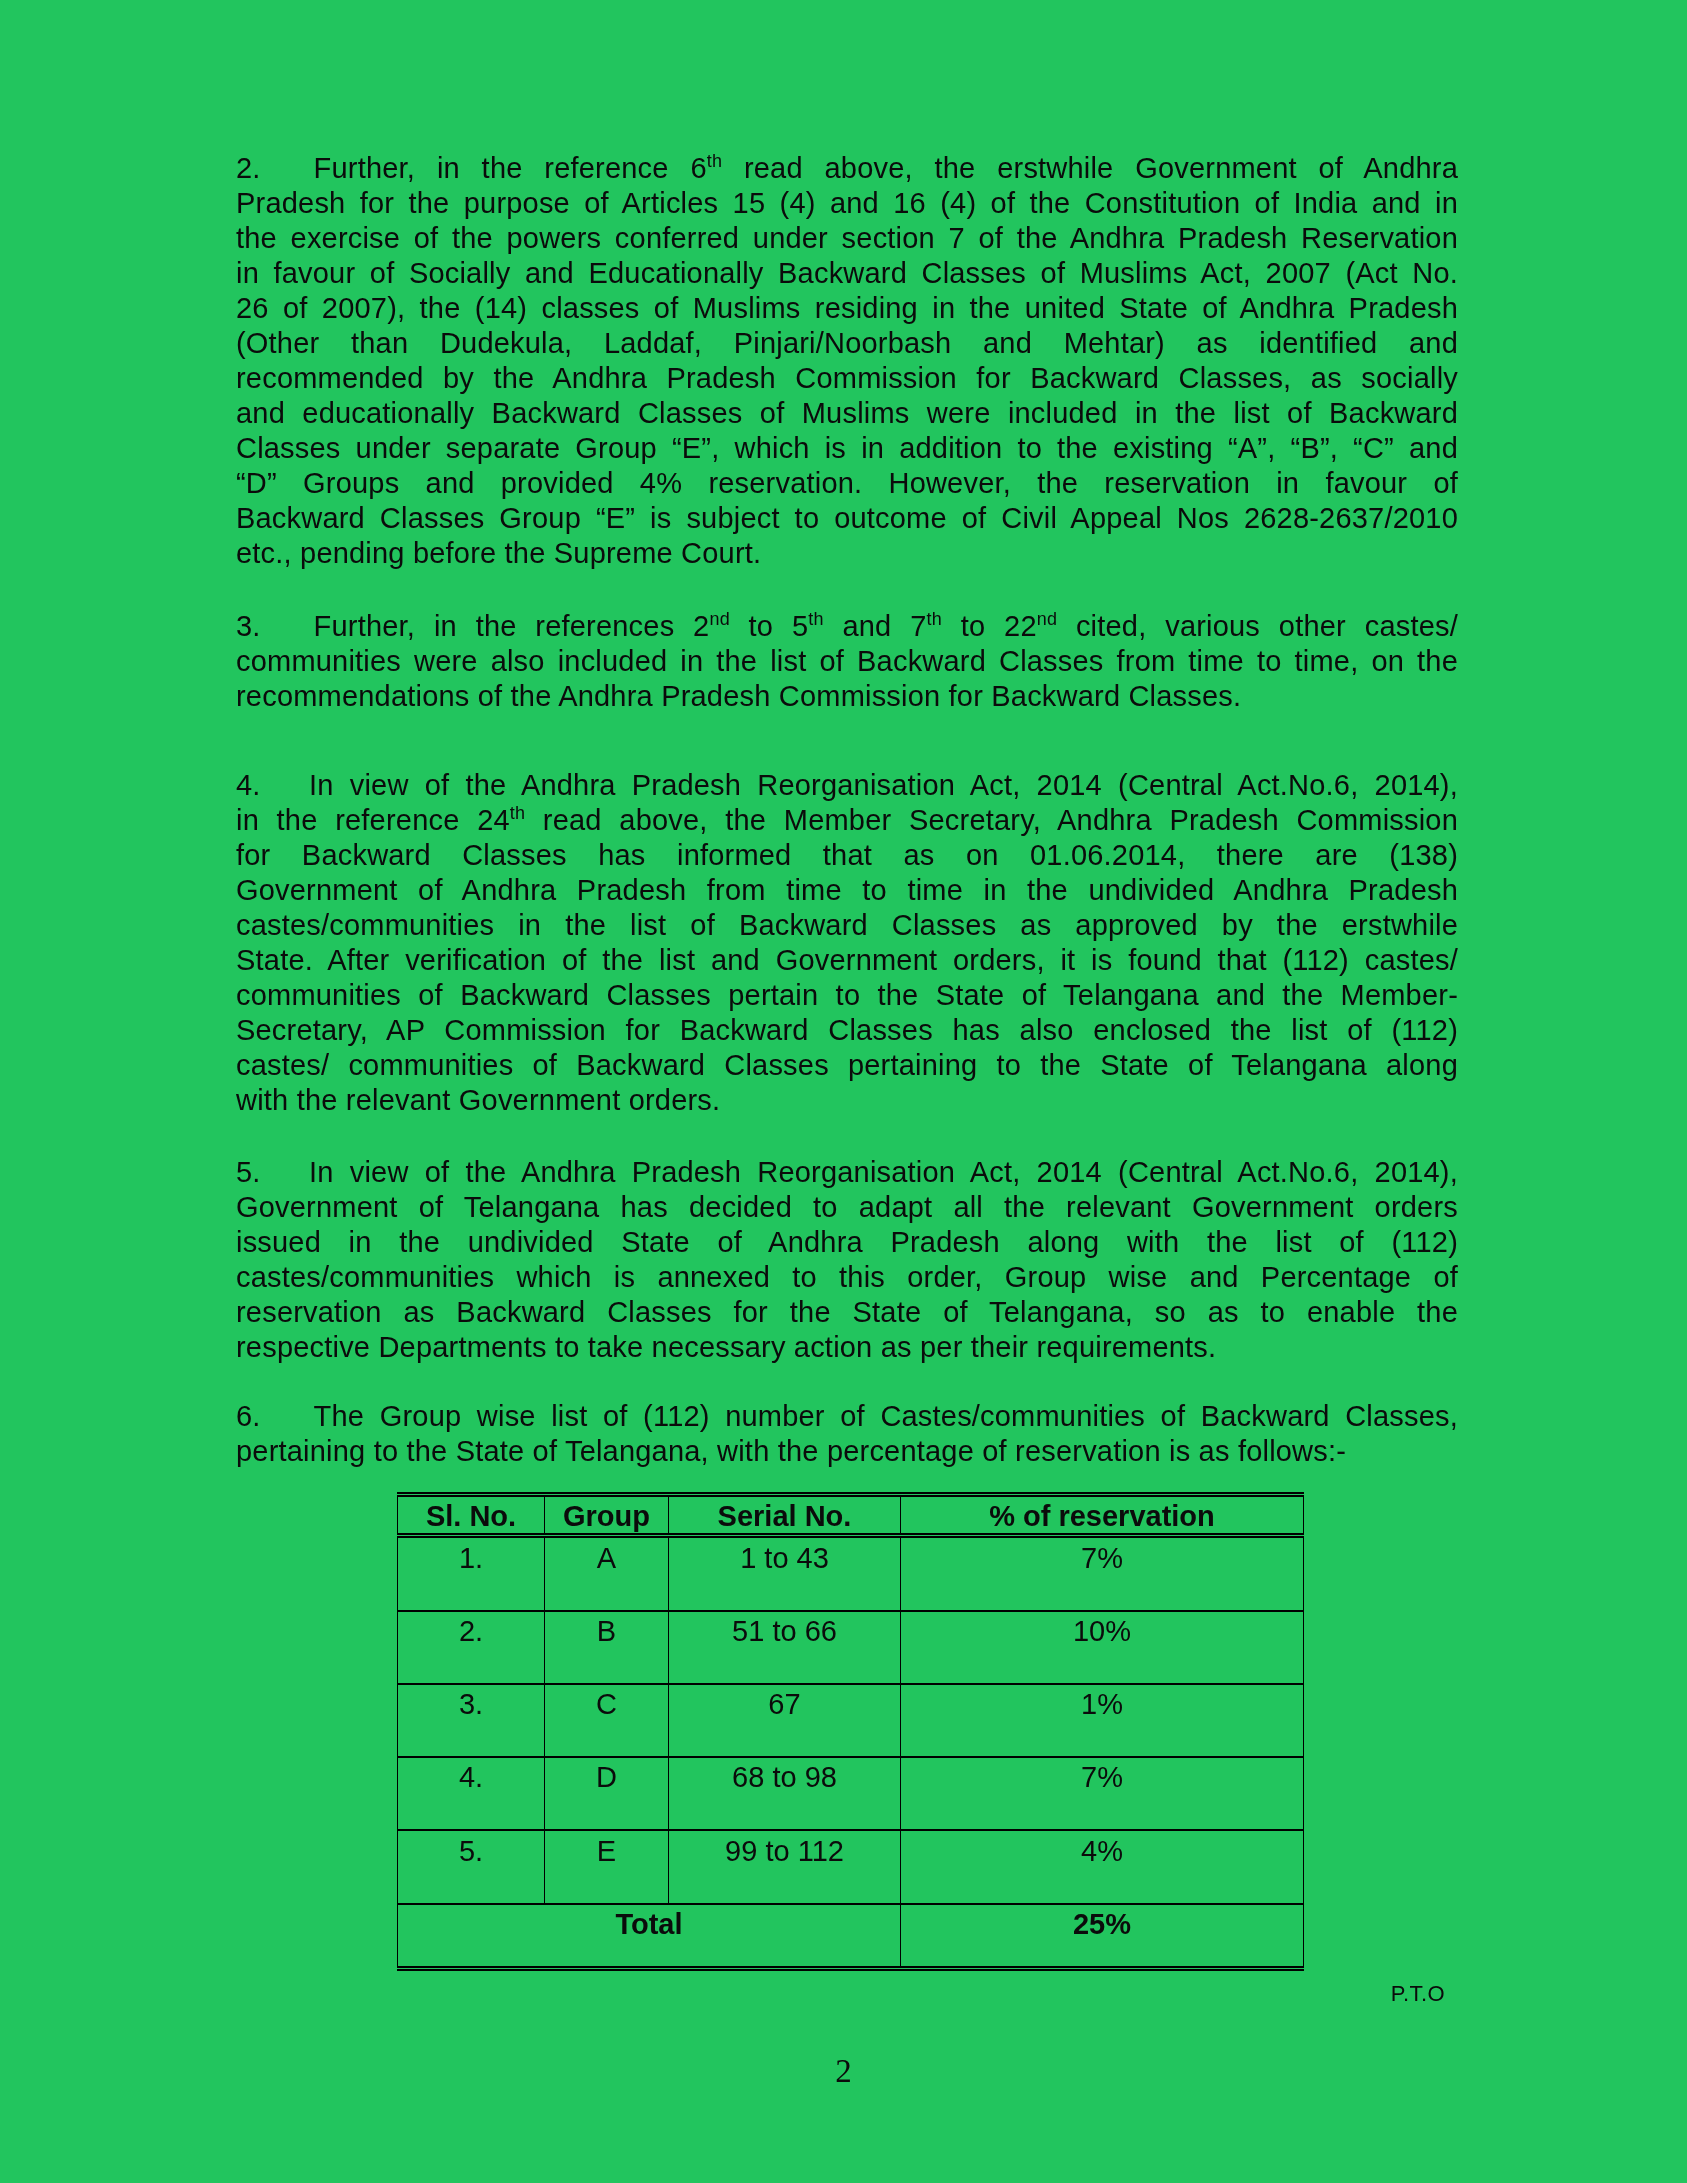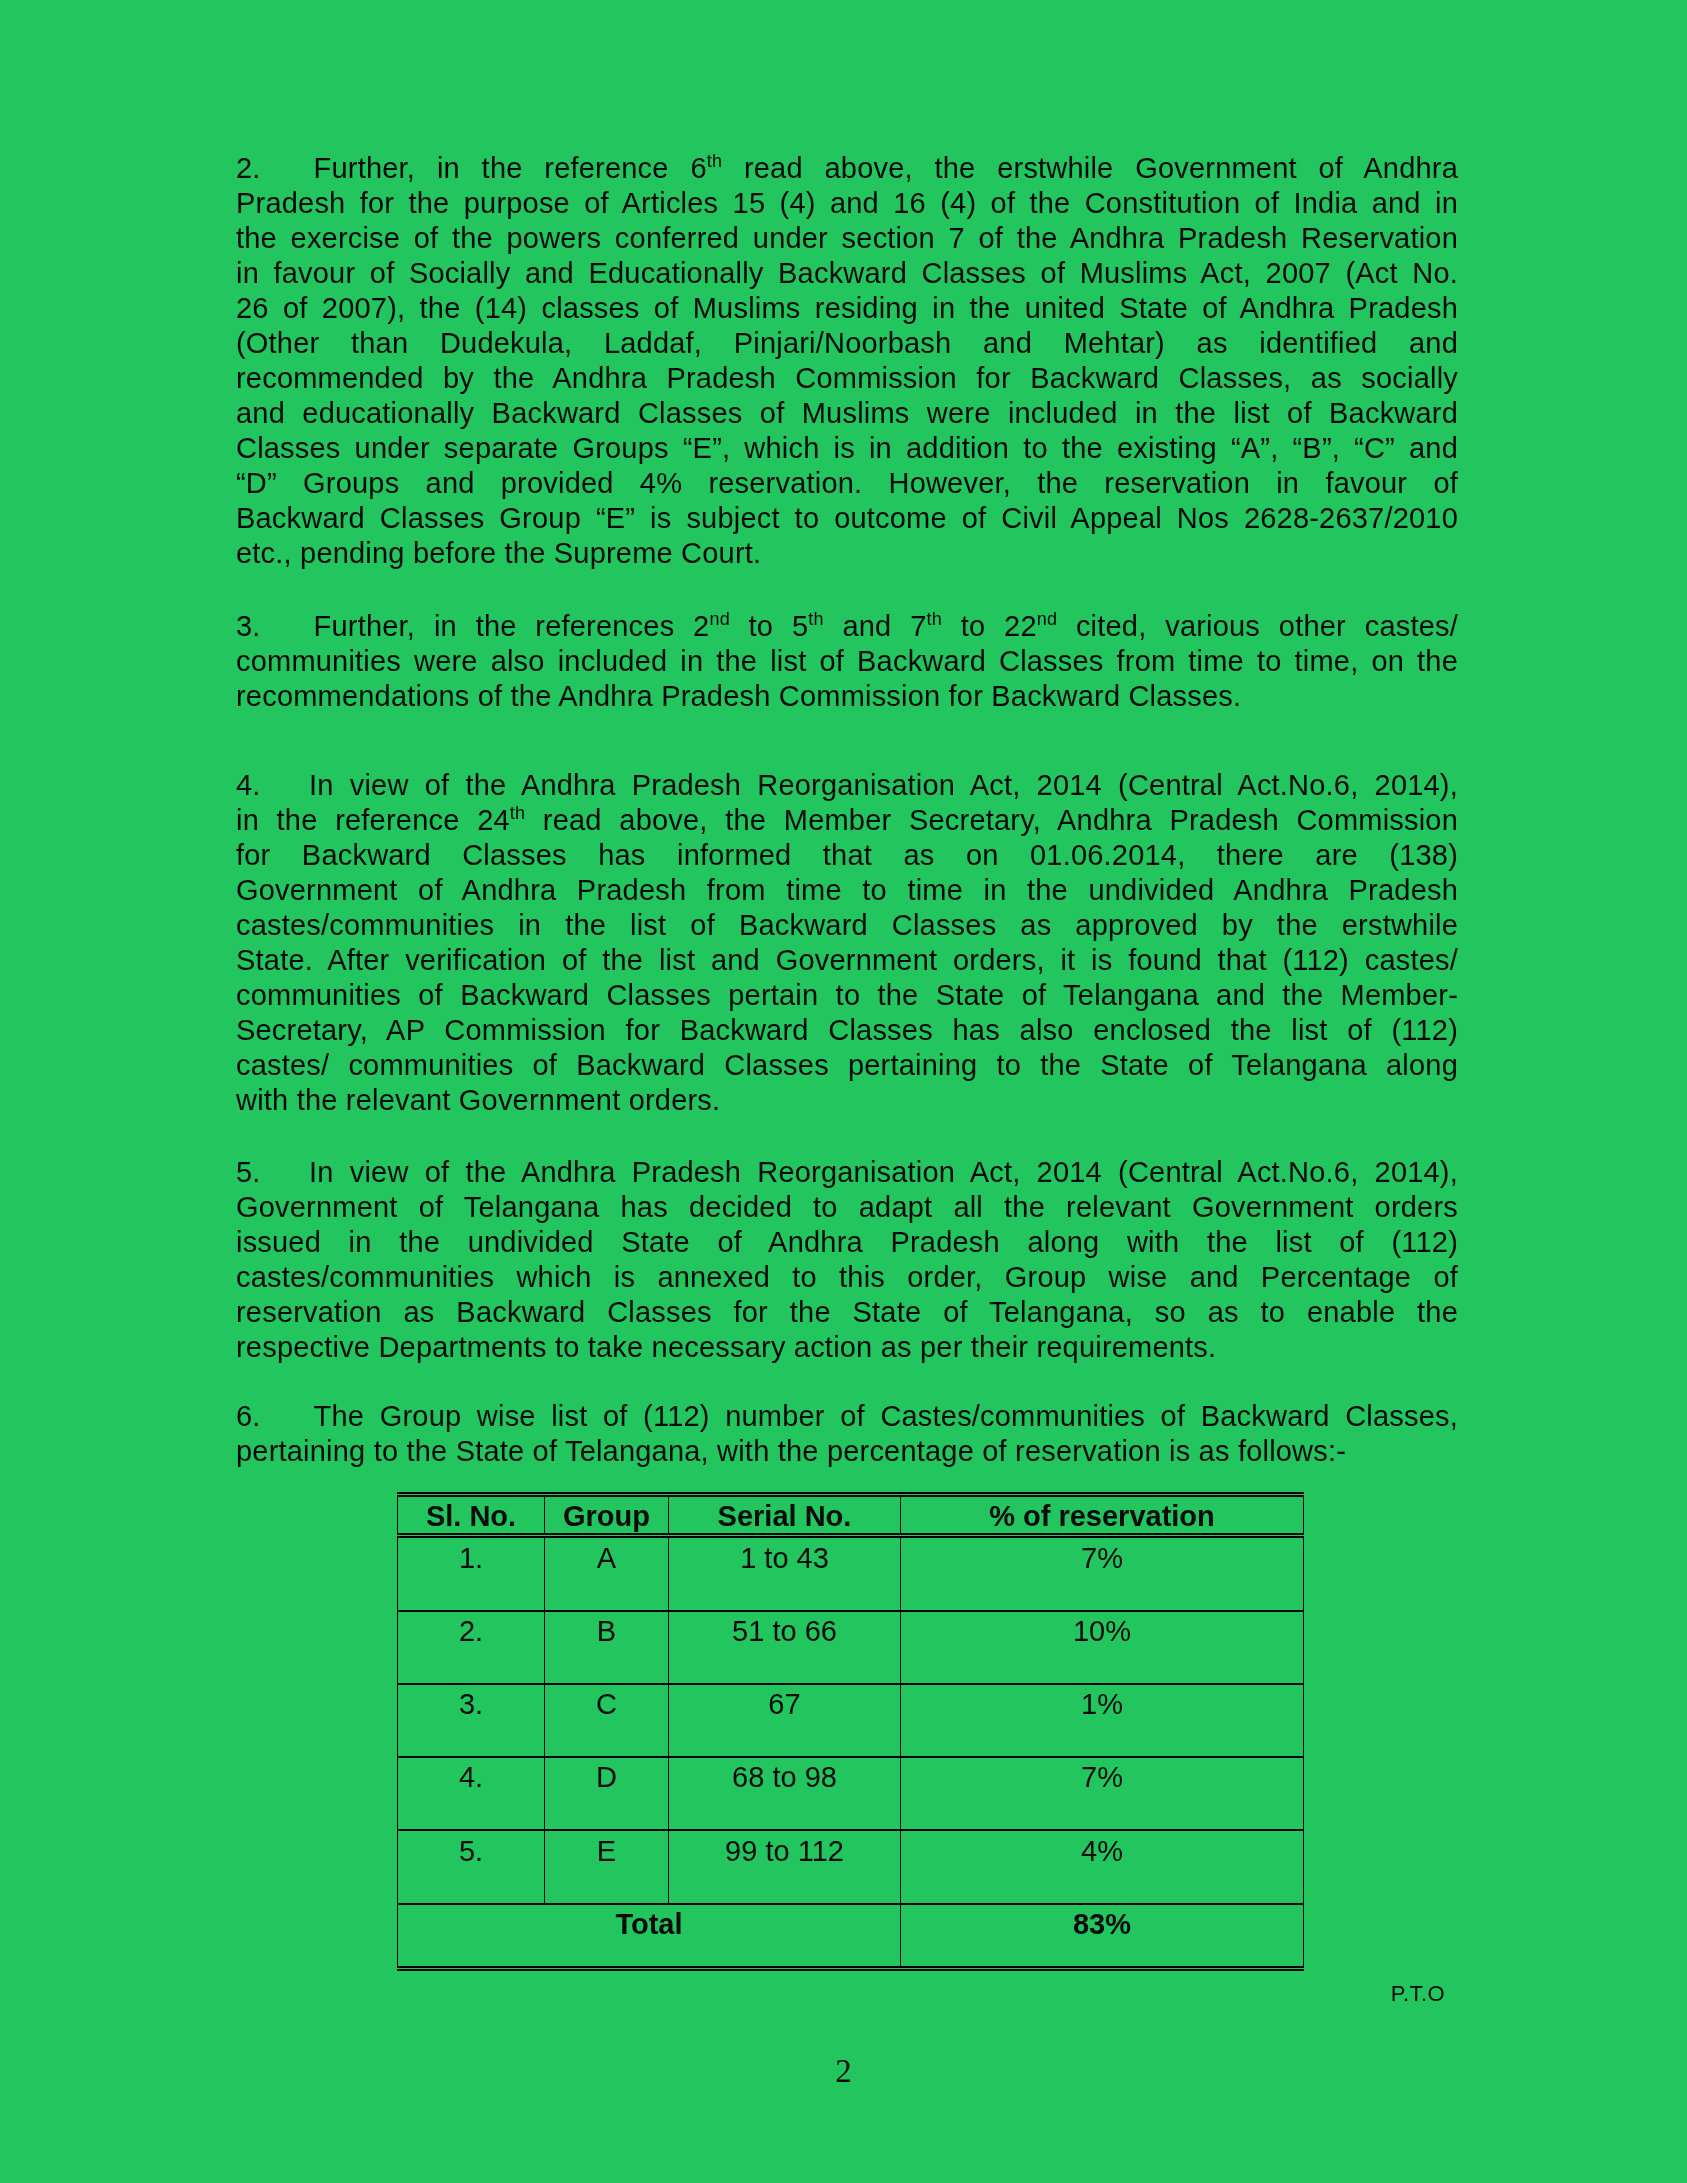--- a/index.html
+++ b/index.html
@@ -111,21 +111,21 @@
     <div id="paragraphs">
         <div class="para para-2">
           <div class="line">2.<span class="tab"></span>Further, in the reference 6<sup>th</sup> read above, the erstwhile Government of Andhra</div>
           <div class="line">Pradesh for the purpose of Articles 15 (4) and 16 (4) of the Constitution of India and in</div>
           <div class="line">the exercise of the powers conferred under section 7 of the Andhra Pradesh Reservation</div>
           <div class="line">in favour of Socially and Educationally Backward Classes of Muslims Act, 2007 (Act No.</div>
           <div class="line">26 of 2007), the (14) classes of Muslims residing in the united State of Andhra Pradesh</div>
           <div class="line">(Other than Dudekula, Laddaf, Pinjari/Noorbash and Mehtar) as identified and</div>
           <div class="line">recommended by the Andhra Pradesh Commission for Backward Classes, as socially</div>
           <div class="line">and educationally Backward Classes of Muslims were included in the list of Backward</div>
-          <div class="line">Classes under separate Groups “E”, which is in addition to the existing “A”, “B”, “C” and</div>
+          <div class="line">Classes under separate Group “E”, which is in addition to the existing “A”, “B”, “C” and</div>
           <div class="line">“D”  Groups and provided 4% reservation.  However, the reservation in favour of</div>
           <div class="line">Backward Classes Group “E” is subject to outcome of Civil Appeal Nos 2628-2637/2010</div>
           <div class="line last">etc., pending before the Supreme Court.</div>
         </div>
         <div class="para para-3">
           <div class="line">3.<span class="tab"></span>Further, in the references 2<sup>nd</sup> to 5<sup>th</sup> and 7<sup>th</sup> to 22<sup>nd</sup> cited, various other castes/</div>
           <div class="line">communities were also included in the list of Backward Classes from time to time, on the</div>
           <div class="line last">recommendations of the Andhra Pradesh Commission for Backward Classes.</div>
         </div>
         <div class="para para-4">
@@ -195,21 +195,21 @@
             <td>7%</td>
           </tr>
           <tr>
             <td>5.</td>
             <td>E</td>
             <td>99 to 112</td>
             <td>4%</td>
           </tr>
           <tr class="total-row">
             <td colspan="3">Total</td>
-            <td>83%</td>
+            <td>25%</td>
           </tr>
         </tbody>
     </table>
   </div>
 
   <div class="pto">P.T.O</div>
   <div class="page-num">2</div>
 
 </div>
 

